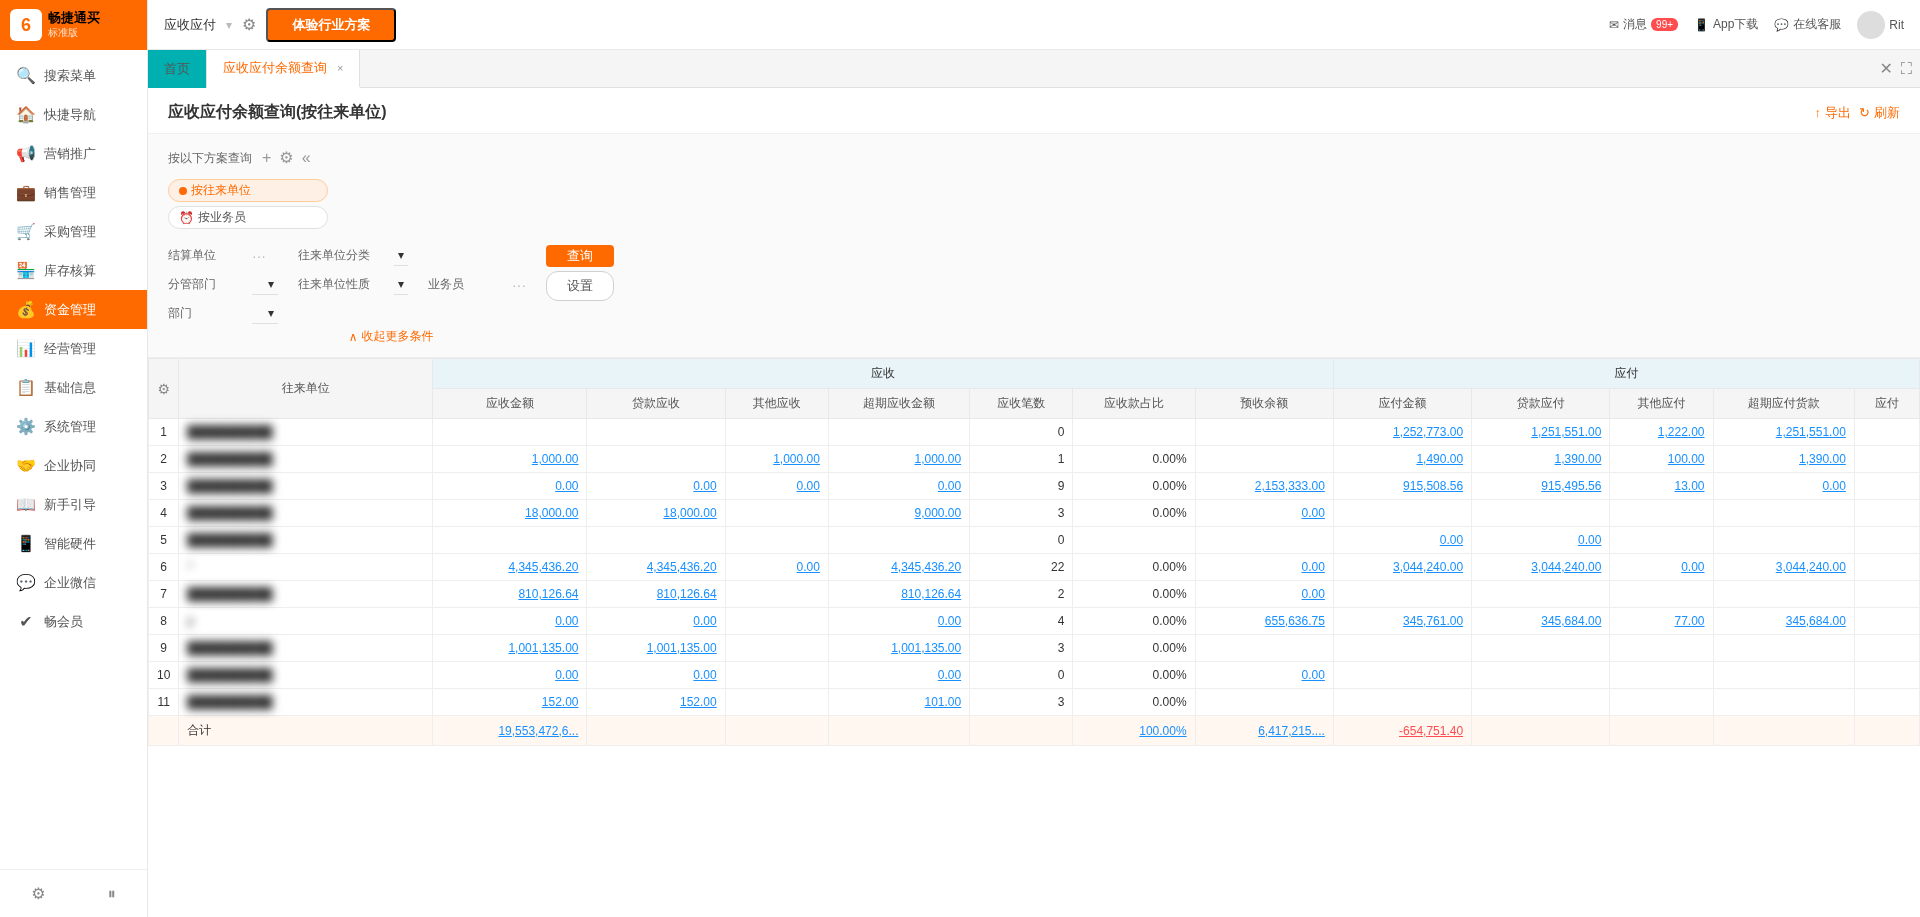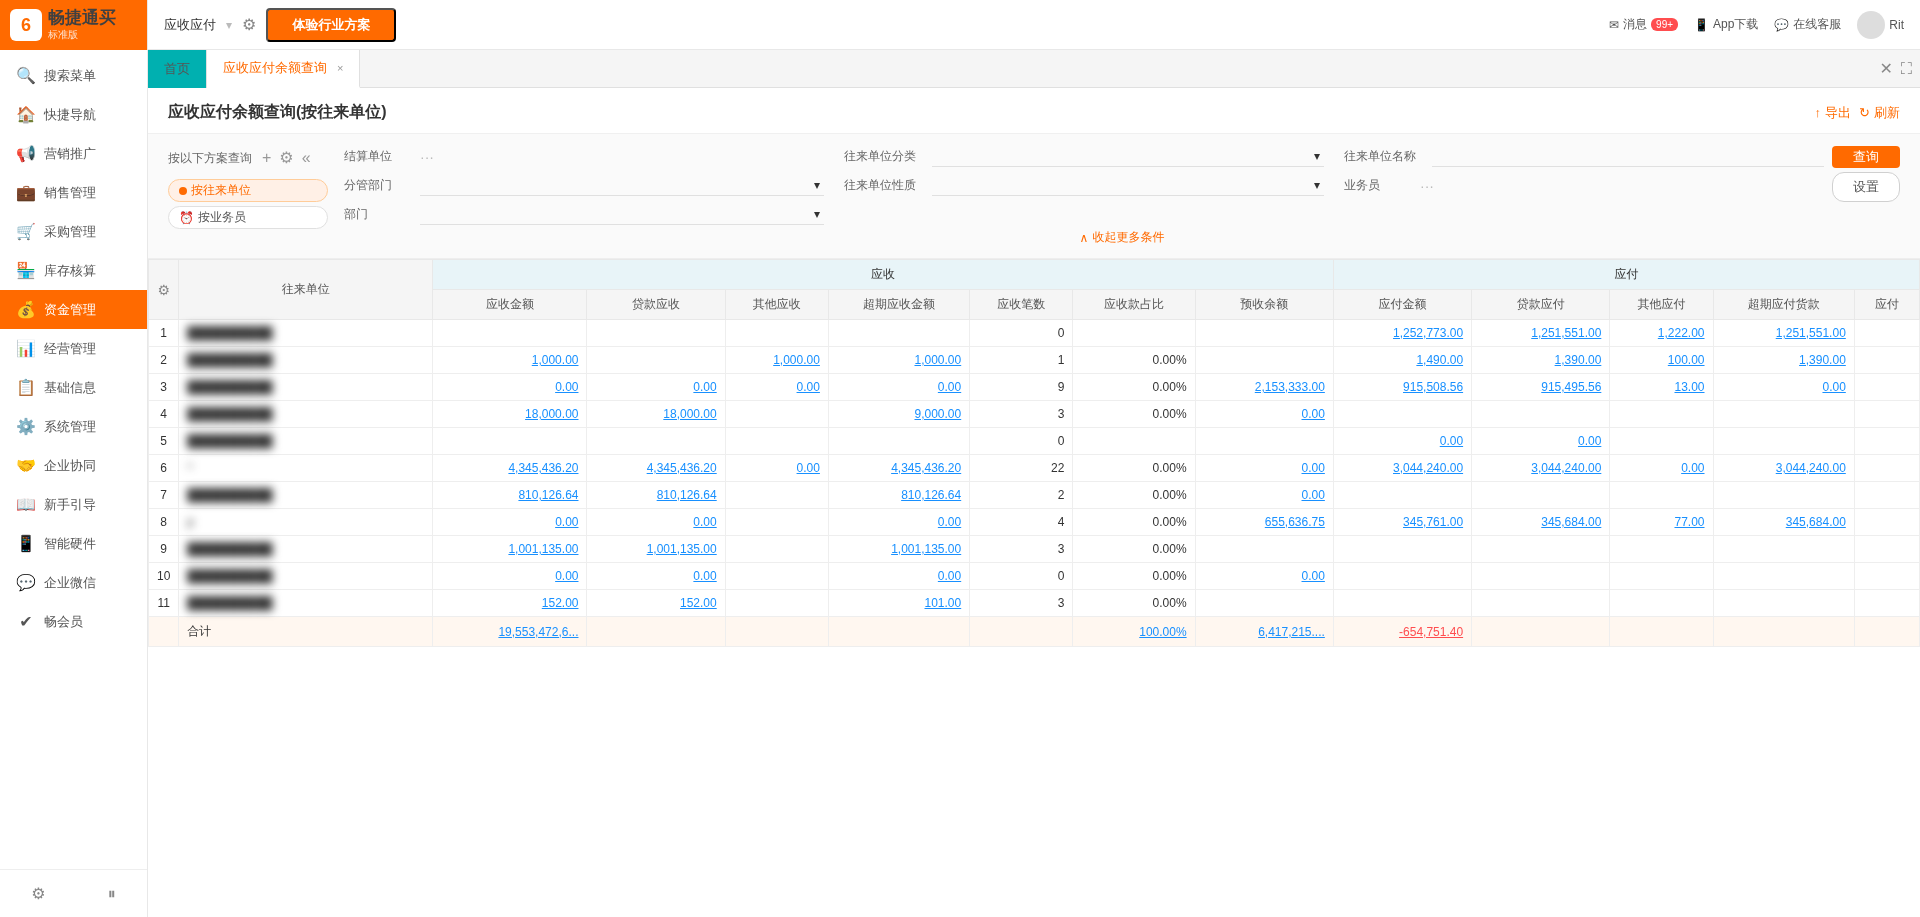--- a/index.html
+++ b/index.html
@@ -8,21 +8,21 @@
     
     .sidebar {
       position: fixed; left: 0; top: 0; width: 148px; height: 100vh;
       background: #fff; border-right: 1px solid #e8e8e8; display: flex; flex-direction: column;
       z-index: 100;
     }
     .sidebar-logo {
       height: 50px; background: #ff6a00; display: flex; align-items: center; padding: 0 10px; gap: 6px;
     }
     .sidebar-logo-icon { width: 32px; height: 32px; background: #fff; border-radius: 6px; display: flex; align-items: center; justify-content: center; font-size: 18px; color: #ff6a00; font-weight: bold; }
-    .sidebar-logo-text { color: #404040; font-size: 17px; font-weight: bold; line-height: 1.2; }
+    .sidebar-logo-text { color: #000000; font-size: 13px; font-weight: bold; line-height: 1.2; }
     .sidebar-logo-badge { font-size: 10px; color: rgba(255,255,255,0.8); }
     .sidebar-menu { flex: 1; overflow-y: auto; padding: 6px 0; }
     .sidebar-item {
       display: flex; align-items: center; gap: 8px; padding: 10px 16px; cursor: pointer;
       color: #555; font-size: 13px; transition: background 0.2s;
     }
     .sidebar-item.active { background: #ff6a00; color: #fff; border-radius: 0; }
     .sidebar-item .icon { font-size: 16px; width: 20px; text-align: center; }
     .sidebar-footer {
       border-top: 1px solid #eee; padding: 10px 0; display: flex; align-items: center; justify-content: space-around;
@@ -97,21 +97,21 @@
       background: #fff0e6; border: 1px solid #ffcc99; color: #ff6a00;
       border-radius: 12px; padding: 2px 10px; font-size: 12px;
       display: flex; align-items: center; gap: 4px; cursor: pointer;
     }
     .filter-scheme-tag .dot { width: 8px; height: 8px; background: #ff6a00; border-radius: 50%; }
     .filter-option {
       background: #fff; border: 1px solid #e0e0e0; border-radius: 12px;
       padding: 2px 10px; font-size: 12px; color: #555; cursor: pointer; display: flex; align-items: center; gap: 4px;
     }
     .filter-rows { display: grid; grid-template-columns: 1fr 1fr 1fr; gap: 10px 20px; }
-    .filter-row { display: flex; align-items: center; gap: 16px; }
+    .filter-row { display: flex; align-items: center; gap: 24px; }
     .filter-label { color: #666; font-size: 12px; white-space: nowrap; min-width: 60px; }
     .filter-input {
       flex: 1; border: none; border-bottom: 1px solid #e0e0e0; padding: 3px 4px;
       font-size: 12px; background: transparent; outline: none; color: #333;
     }
     .filter-select {
       flex: 1; border: none; border-bottom: 1px solid #e0e0e0; padding: 3px 4px;
       font-size: 12px; background: transparent; outline: none; color: #333;
       display: flex; align-items: center; justify-content: space-between; cursor: pointer;
     }
@@ -290,21 +290,21 @@
           <span>导出</span>
         </div>
         <div class="header-action-btn">
           <span>↻</span>
           <span>刷新</span>
         </div>
       </div>
     </div>
 
     <div class="filter-area">
-      <div style="display:flex; gap:16px; align-items:flex-start;">
+      <div style="display:flex; gap:16px; align-items:flex-start;flex-direction:column;">
 
         <div style="min-width:160px;">
           <div class="filter-scheme">
             <span class="filter-scheme-label">按以下方案查询</span>
             <div class="filter-scheme-btns">
               <span class="filter-scheme-btn">+</span>
               <span class="filter-scheme-btn">⚙</span>
               <span class="filter-scheme-btn">«</span>
             </div>
           </div>
@@ -328,24 +328,20 @@
                 <div class="filter-row">
                   <span class="filter-label">结算单位</span>
                   <span class="filter-ellipsis">···</span>
                 </div>
                 <div class="filter-row">
                   <span class="filter-label">往来单位分类</span>
                   <div class="filter-select">
                     <span class="filter-select-text"></span>
                     <span>▾</span>
                   </div>
-                </div>
-                <div class="filter-row">
-                  <span class="filter-label">往来单位名称</span>
-                  <input class="filter-input" style="">
                 </div>
               </div>
               <div class="filter-rows" style="margin-top:8px;">
 
                 <div class="filter-row">
                   <span class="filter-label">分管部门</span>
                   <div class="filter-select">
                     <span class="filter-select-text"></span>
                     <span>▾</span>
                   </div>

